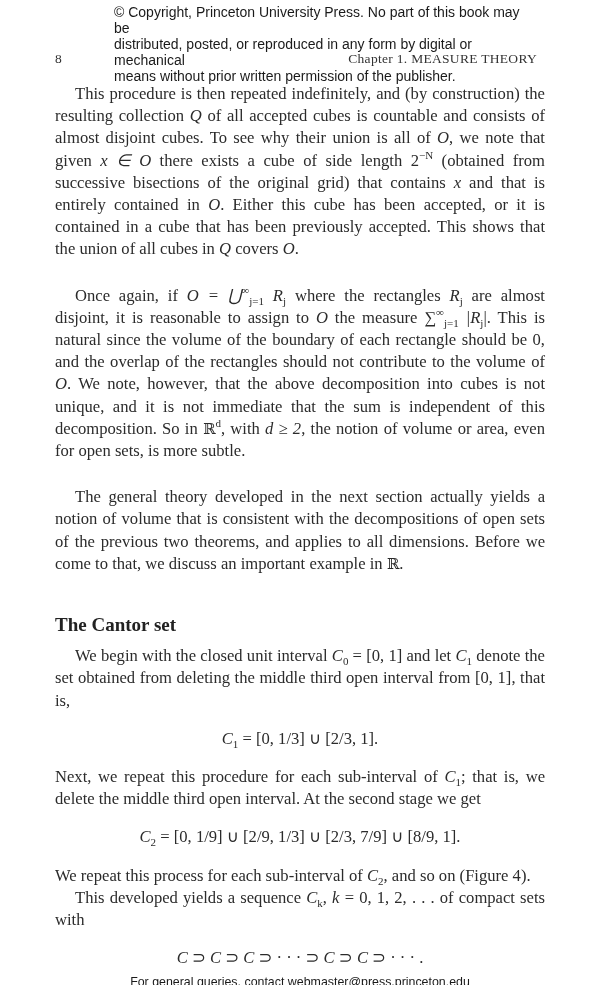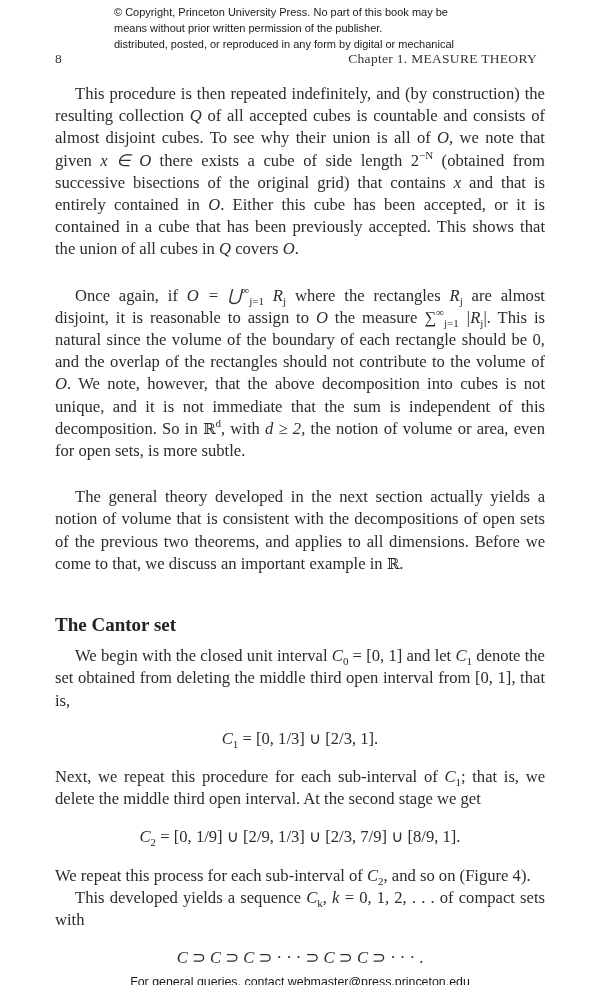--- a/index.html
+++ b/index.html
@@ -14,21 +14,21 @@
       overflow: hidden;
       color: #2a2a2a;
       font-family: "DejaVu Serif", "Liberation Serif", serif;
     }
     .copyright {
       position: absolute;
       left: 114px;
       top: 4px;
       width: 420px;
       font-family: "Liberation Sans", sans-serif;
-      font-size: 11px;
+      font-size: 14px;
       line-height: 16px;
       color: #1a1a1a;
     }
     .running-head {
       position: absolute;
       left: 55px;
       right: 55px;
       top: 51px;
       height: 18px;
       font-family: "Liberation Serif", serif;
@@ -78,22 +78,22 @@
       font-size: 12.4px;
       color: #1a1a1a;
       margin-top: 18px;
     }
   </style>
 </head>
 <body>
 
 <div class="copyright">
   <div>© Copyright, Princeton University Press. No part of this book may be</div>
+  <div>distributed, posted, or reproduced in any form by digital or mechanical</div>
   <div>means without prior written permission of the publisher.</div>
-  <div>distributed, posted, or reproduced in any form by digital or mechanical</div>
 </div>
 
 <div class="running-head">
   <span class="page-num">8</span>
   <span class="chapter">Chapter 1. MEASURE THEORY</span>
 </div>
 
 <div class="content">
 
   <p class="para indent"><span>This procedure is then repeated indefinitely, and (by construction) the resulting collection </span><i>Q</i><span> of all accepted cubes is countable and consists of almost disjoint cubes.  To see why their union is all of </span><i>O</i><span>, we note that given </span><i>x ∈ O</i><span> there exists a cube of side length 2</span><sup>−N</sup><span> (obtained from successive bisections of the original grid) that contains </span><i>x</i><span> and that is entirely contained in </span><i>O</i><span>.  Either this cube has been accepted, or it is contained in a cube that has been previously accepted. This shows that the union of all cubes in </span><i>Q</i><span> covers </span><i>O</i><span>.</span></p>

